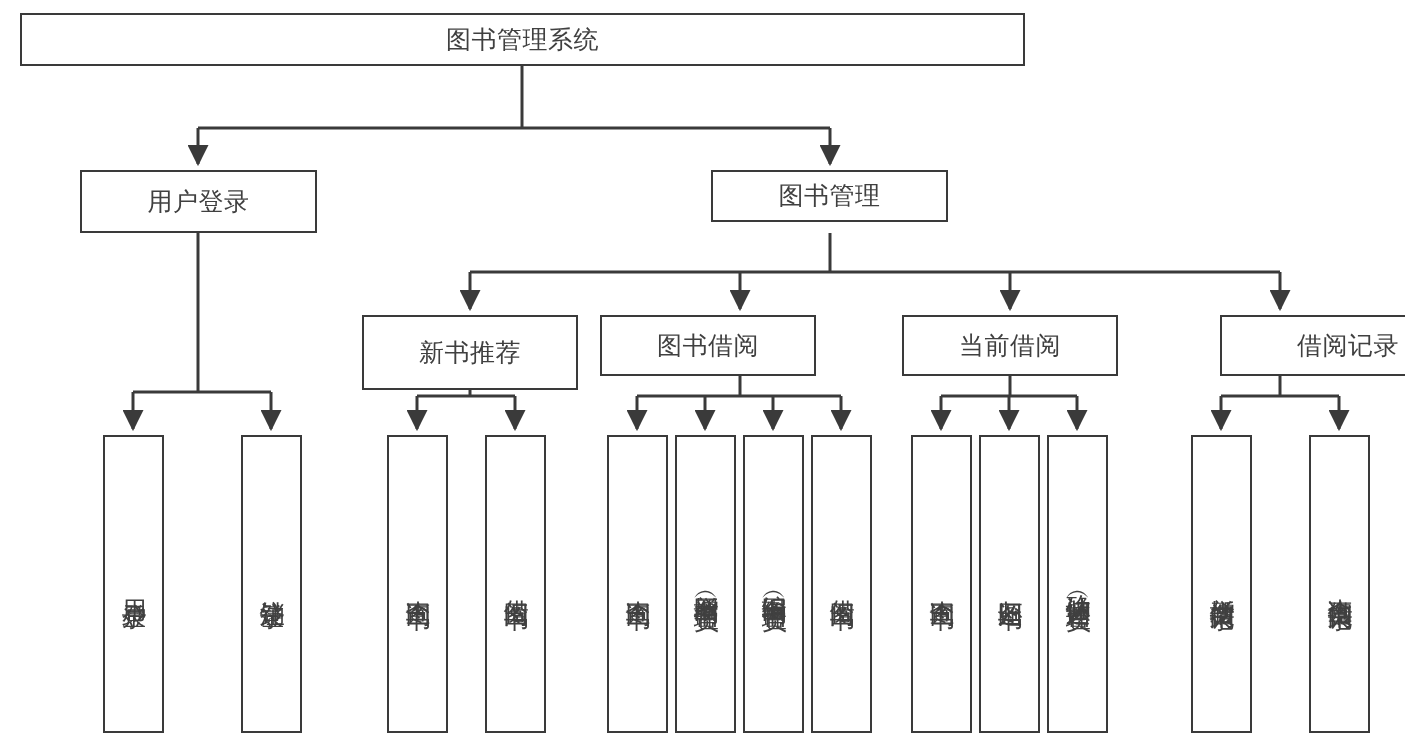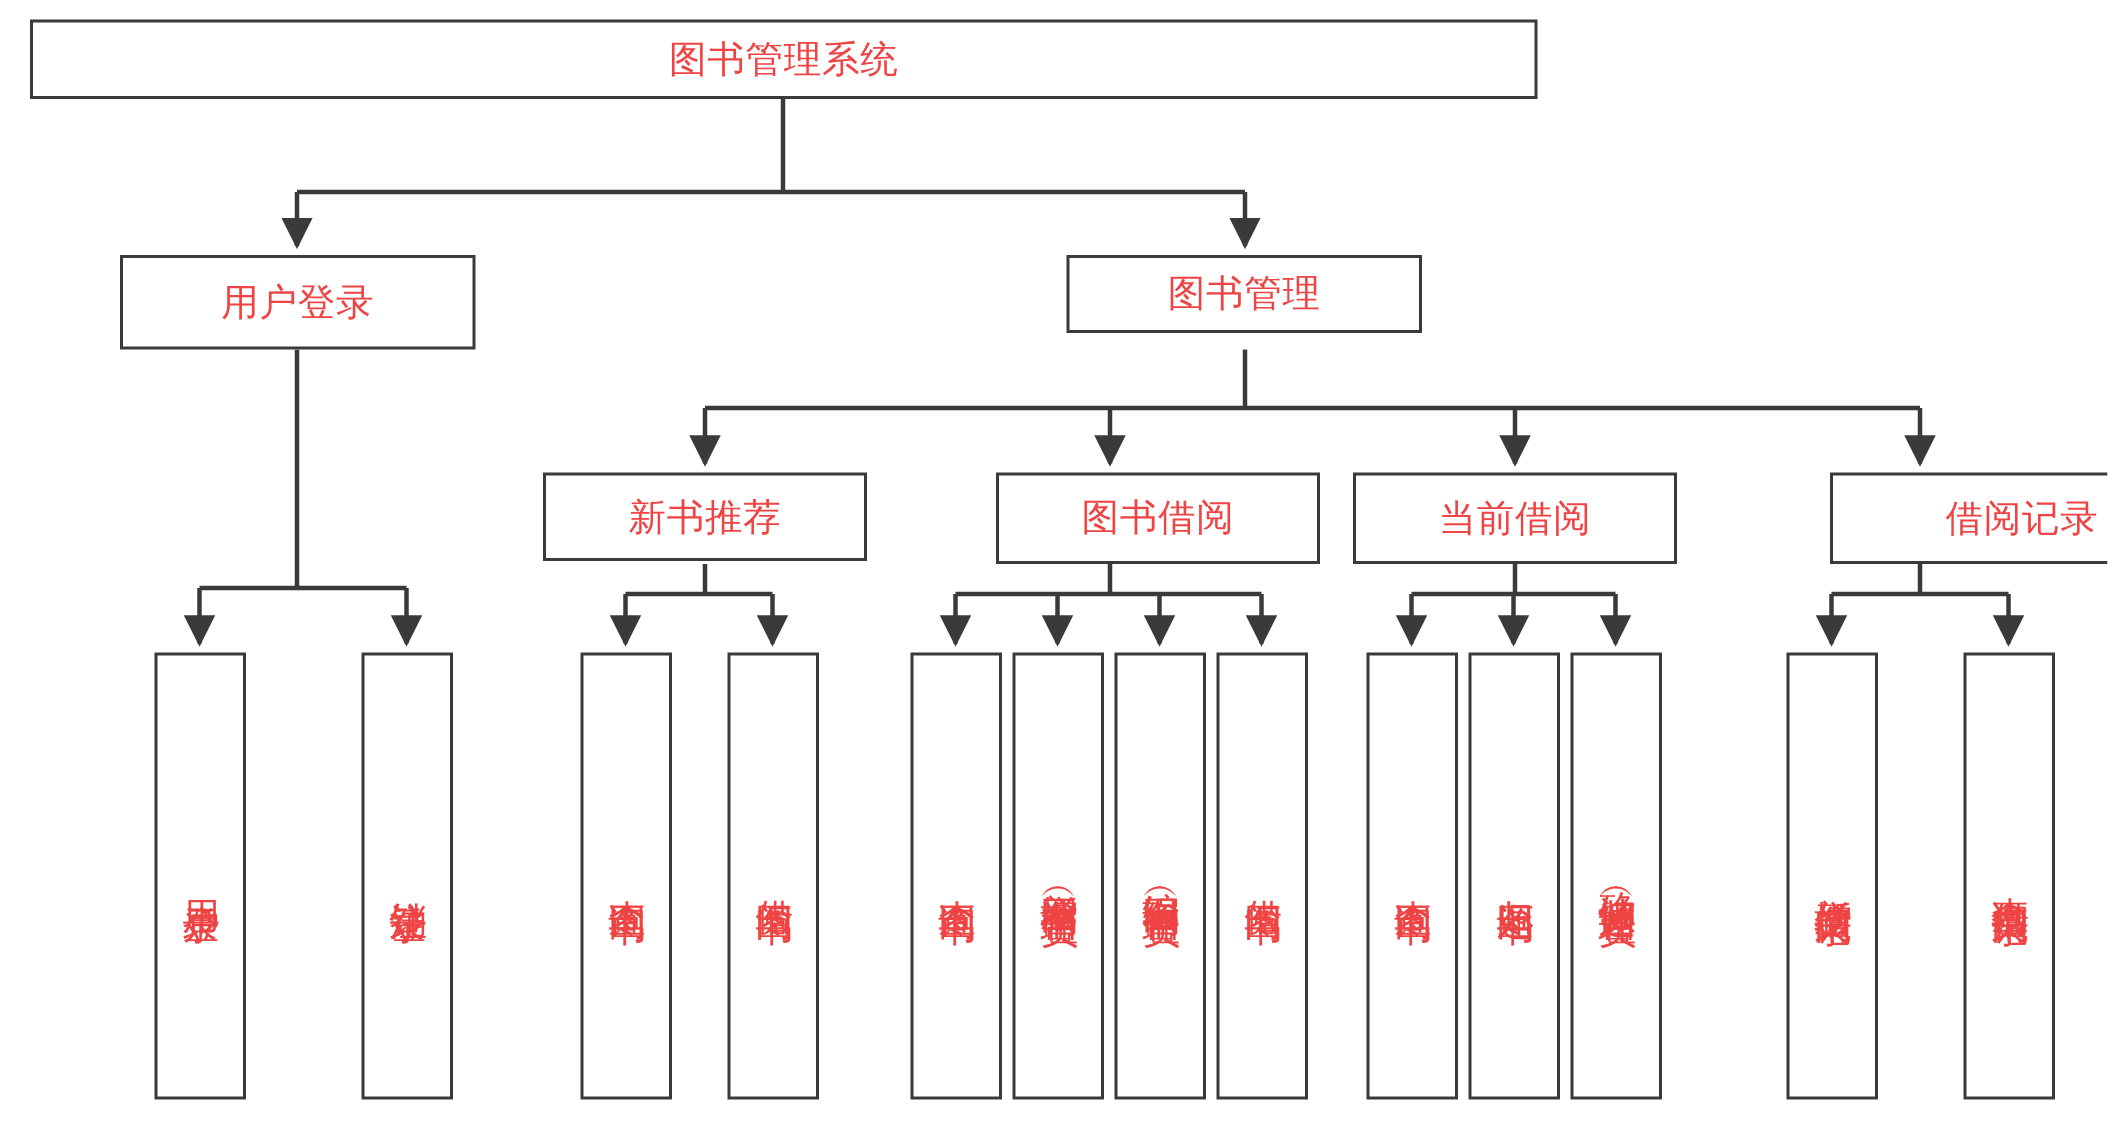--- a/index.html
+++ b/index.html
@@ -26,21 +26,21 @@
     pointer-events: none;
   }
   .node {
     position: absolute;
     box-sizing: border-box;
     background: #ffffff;
     border: 2px solid #3a3a3a;
     display: flex;
     align-items: center;
     justify-content: center;
-    color: #ef4444;
+    color: #404040;
   }
   .node .label {
     display: block;
     line-height: 1.12;
     letter-spacing: 0.5px;
   }
   .node-root .label,
   .node-l2 .label,
   .node-l3 .label {
     font-size: 25px;
@@ -125,24 +125,24 @@
     <span class="label">图书管理系统</span>
   </div>
 
   <div class="node node-l2" style="left:80px; top:170px; width:237px; height:63px;">
     <span class="label">用户登录</span>
   </div>
   <div class="node node-l2" style="left:711px; top:170px; width:237px; height:52px;">
     <span class="label">图书管理</span>
   </div>
 
-  <div class="node node-l3" style="left:362px; top:315px; width:216px; height:59px;">
+  <div class="node node-l3" style="left:362px; top:315px; width:216px; height:75px;">
     <span class="label">新书推荐</span>
   </div>
-  <div class="node node-l3" style="left:664px; top:315px; width:216px; height:61px;font-family:Liberation Serif, serif;">
+  <div class="node node-l3" style="left:600px; top:315px; width:216px; height:61px;">
     <span class="label">图书借阅</span>
   </div>
   <div class="node node-l3" style="left:902px; top:315px; width:216px; height:61px;">
     <span class="label">当前借阅</span>
   </div>
   <div class="node node-l3" style="left:1172px; top:315px; width:256px; height:61px;margin-left:48px;">
     <span class="label">借阅记录</span>
   </div>
 
   <div class="node node-leaf" style="left:103px; top:435px; width:61px; height:298px;">

